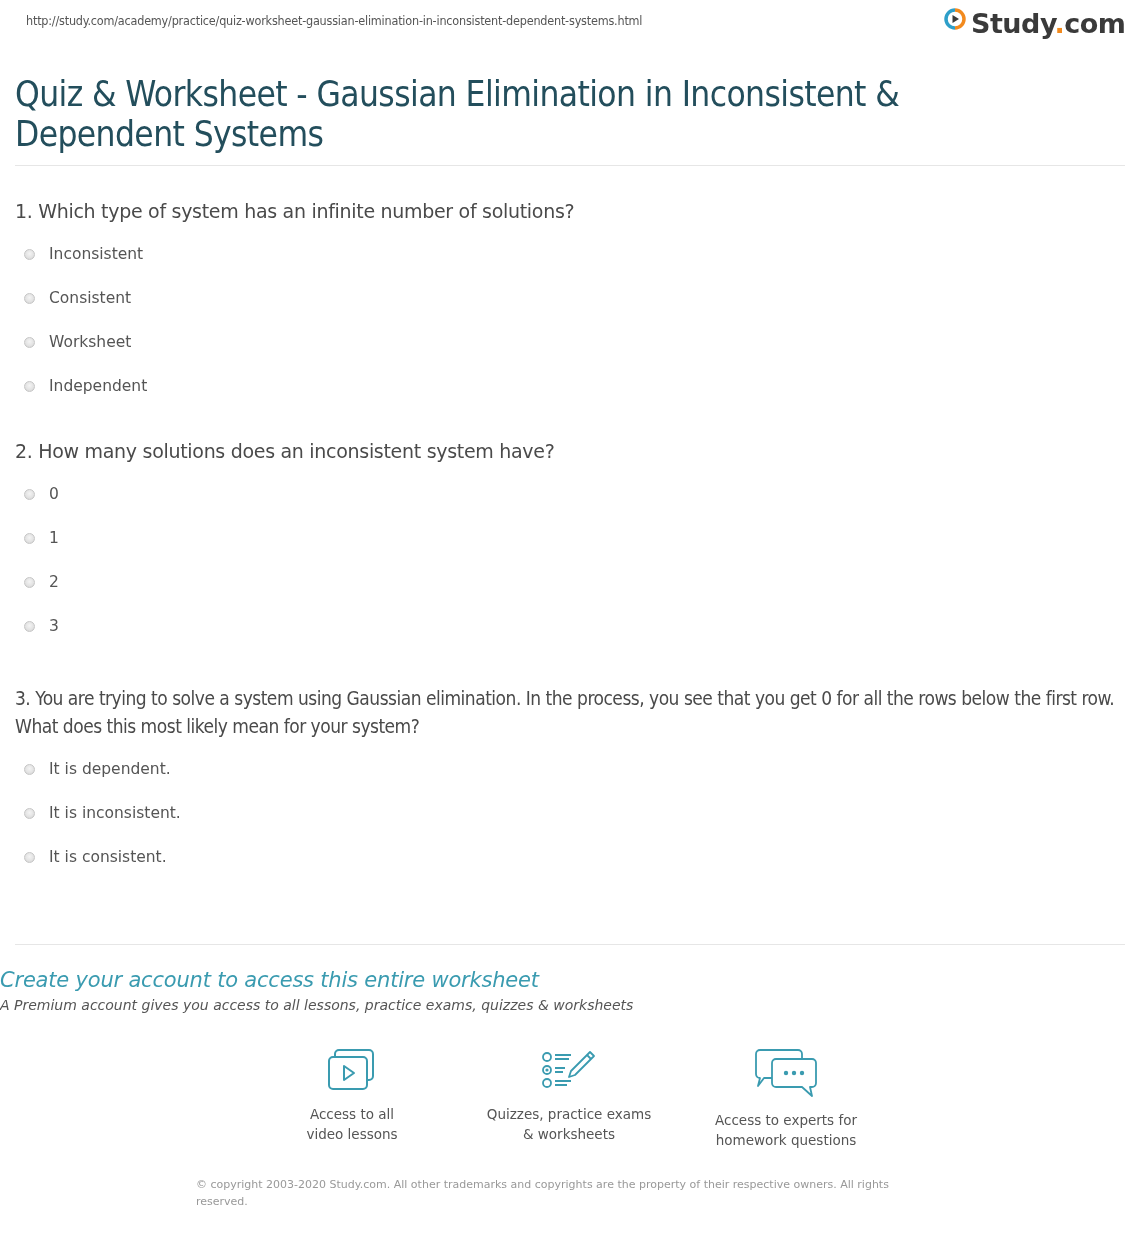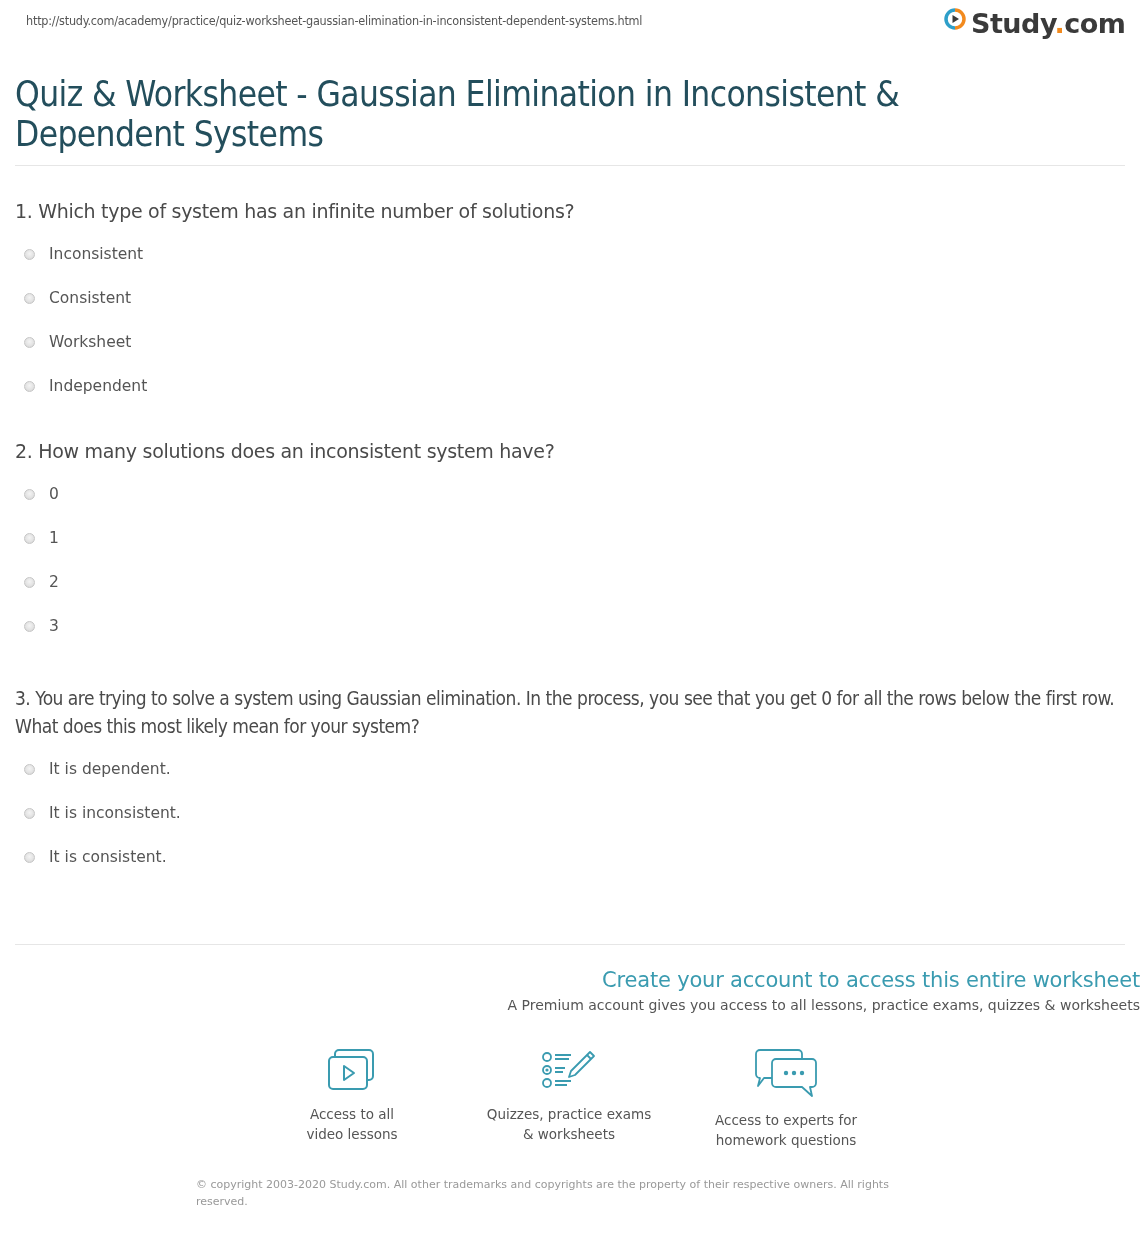--- a/index.html
+++ b/index.html
@@ -42,21 +42,21 @@
     position: relative; height: 44px; display: flex; align-items: center;
   }
   .radio {
     width: 11px; height: 11px; border-radius: 50%;
     background: radial-gradient(circle at 50% 40%, #f4f4f4 0%, #e2e2e2 60%, #cfcfcf 100%);
     border: 1px solid #c6c6c6; box-sizing: border-box;
     margin-left: 9px; margin-right: 14px; flex: none;
   }
   .opt-label { font-size: 15.5px; color: #555; }
   .cta {
-    position: absolute; left: 0; top: 966px; width: 1140px; text-align: right;
+    position: absolute; left: 0; top: 966px; width: 1140px; text-align: left; font-style: italic;
   }
   .cta-title { font-size: 21px; color: #3a9bb0; font-weight: normal; line-height: 28px; letter-spacing: -0.2px; }
   .cta-sub { font-size: 14px; color: #555; line-height: 20px; margin-top: 1px; }
   .features { position: absolute; top: 1048px; left: 0; width: 1140px; }
   .feature {
     position: absolute; width: 200px; text-align: center;
   }
   .feature svg { display: block; margin: 0 auto; }
   .feature-label { font-size: 13.5px; color: #555; line-height: 20px; margin-top: 12px; }
   .copyright {

